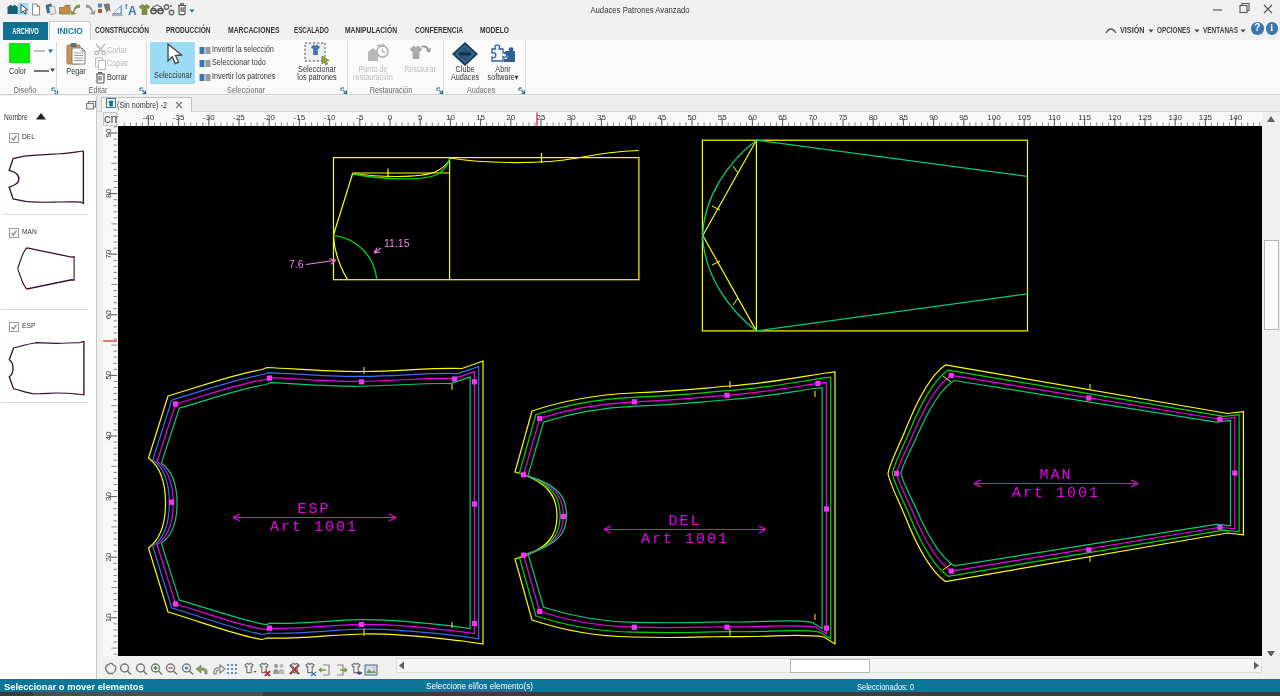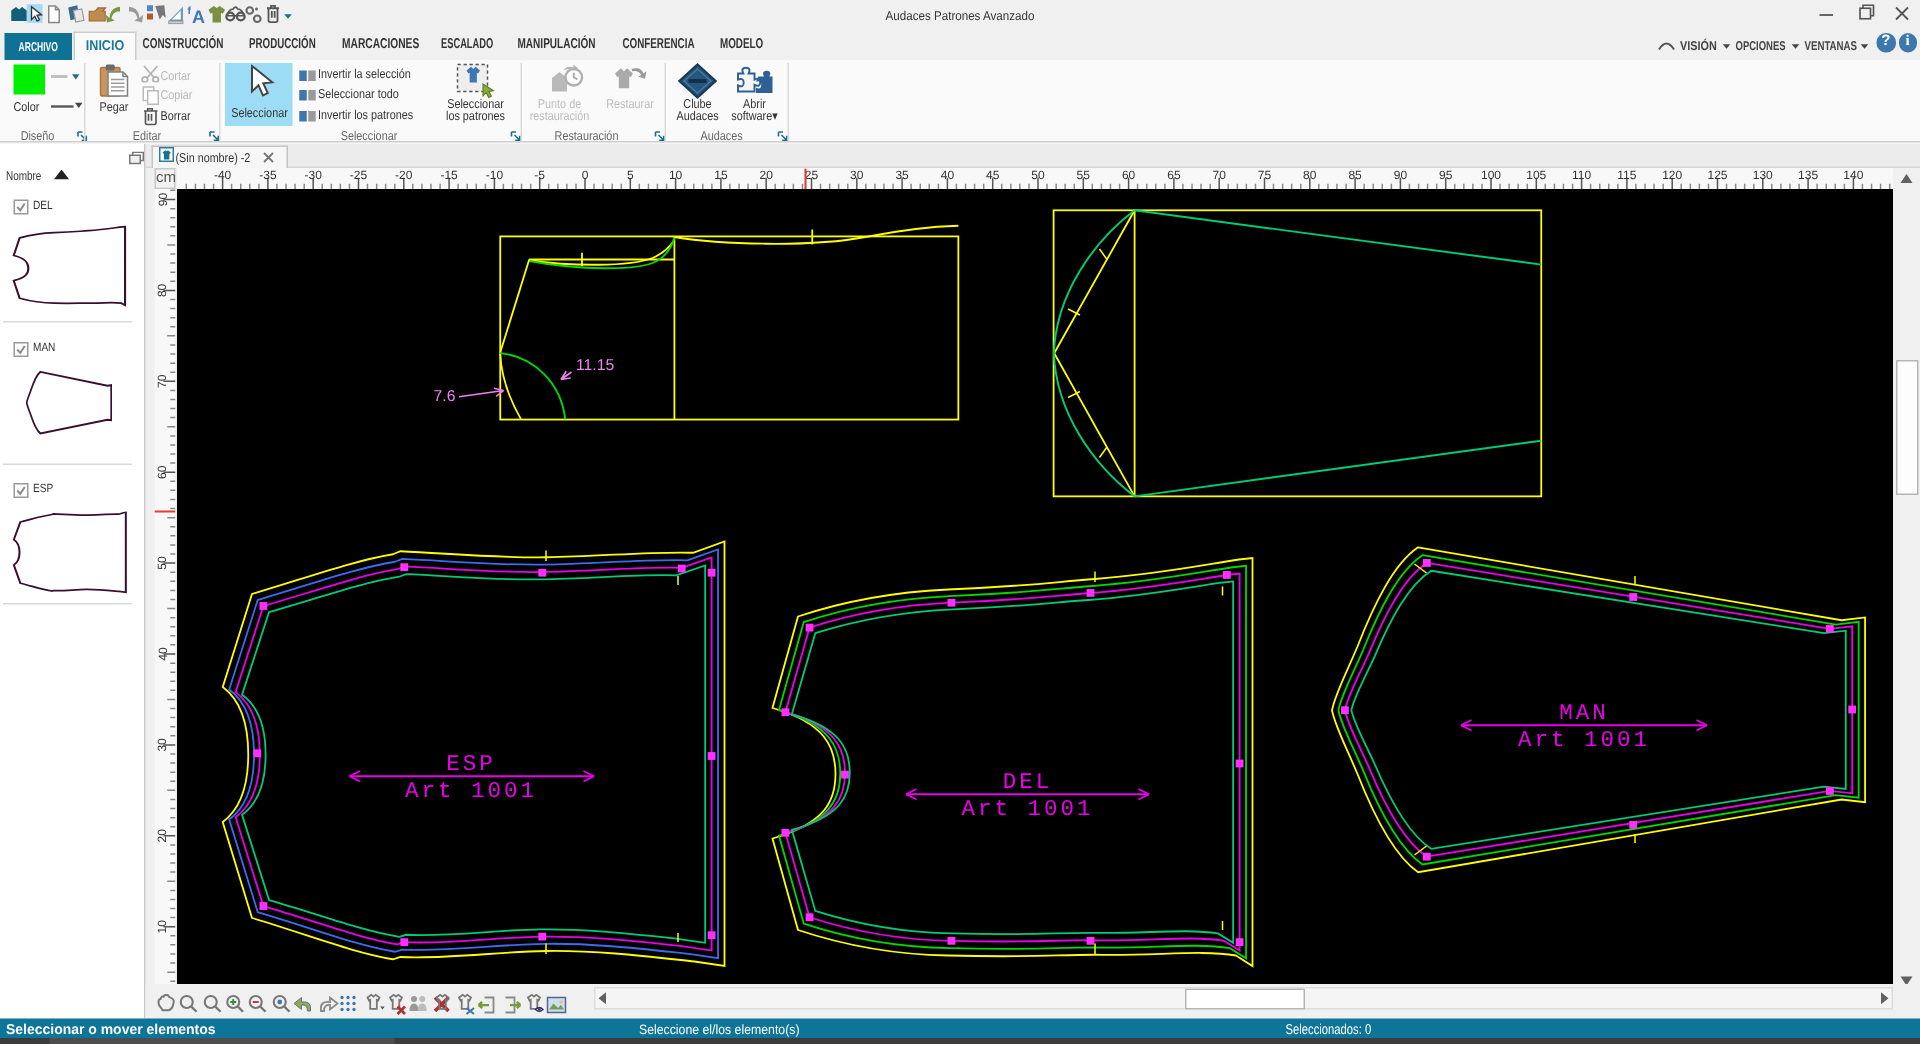--- a/index.html
+++ b/index.html
@@ -217,21 +217,21 @@
 <div class="abs" style="left:2px;top:402px;width:86px;height:1px;background:#d9d9d9"></div>
 <div class="abs" style="left:100.5px;top:96.5px;width:91px;height:15.5px;background:#f6f6f6;border:1px solid #c4c4c4;border-bottom:none"></div>
 <div class="abs" style="left:105.8px;top:98.3px;width:10px;height:10px;background:#fff;border:1px solid #2e7d99"></div>
 <svg width="8" height="8" viewBox="0 0 8 8" style="position:absolute;left:106.8px;top:99.3px">
       <path d="M1.4,2.6 l1.8,-1.4 0.9,0.7 0.9,-0.7 1.8,1.4 -0.5,1 -0.4,-0.2 v4 h-3.6 v-4 l-0.4,0.2 z" fill="#17718f"></path>
     </svg>
 <div class="abs" style="left:117px;top:99.5px;font-size:8.5px;font-weight:normal;color:#333;white-space:pre;transform:scaleX(0.845);transform-origin:0 0">(Sin nombre) -2</div>
 <svg width="8" height="8" viewBox="0 0 8 8" style="position:absolute;left:175px;top:101px">
       <path d="M1,1 l6,6 m0,-6 l-6,6" stroke="#777" stroke-width="1.2"></path>
     </svg>
-<div class="abs" style="left:103px;top:112px;width:14px;height:14px;background:#f2f2f2;border:1px solid #c8c8c8;font-size:10px;color:#555;text-align:center;line-height:12px">cm</div>
+<div class="abs" style="left:103px;top:112px;width:14px;height:14px;background:#f2f2f2;border:1px solid #c8c8c8;font-size:13px;color:#555;text-align:center;line-height:12px">cm</div>
 <svg width="1144" height="14" viewBox="118 112 1144 14" style="position:absolute;left:118px;top:112px">
       <rect x="118" y="112" width="1144" height="14" fill="#f8f8f8"></rect>
       <line x1="124.2" y1="122.5" x2="124.2" y2="126" stroke="#888" stroke-width="1"></line>
       <line x1="130.3" y1="122.5" x2="130.3" y2="126" stroke="#888" stroke-width="1"></line>
       <line x1="136.3" y1="122.5" x2="136.3" y2="126" stroke="#888" stroke-width="1"></line>
       <line x1="142.4" y1="122.5" x2="142.4" y2="126" stroke="#888" stroke-width="1"></line>
       <line x1="148.4" y1="118.5" x2="148.4" y2="126" stroke="#555" stroke-width="1"></line>
       <text x="148.4" y="119.5" font-size="8" fill="#333" text-anchor="middle">-40</text>
       <line x1="154.4" y1="122.5" x2="154.4" y2="126" stroke="#888" stroke-width="1"></line>
       <line x1="160.5" y1="122.5" x2="160.5" y2="126" stroke="#888" stroke-width="1"></line>

